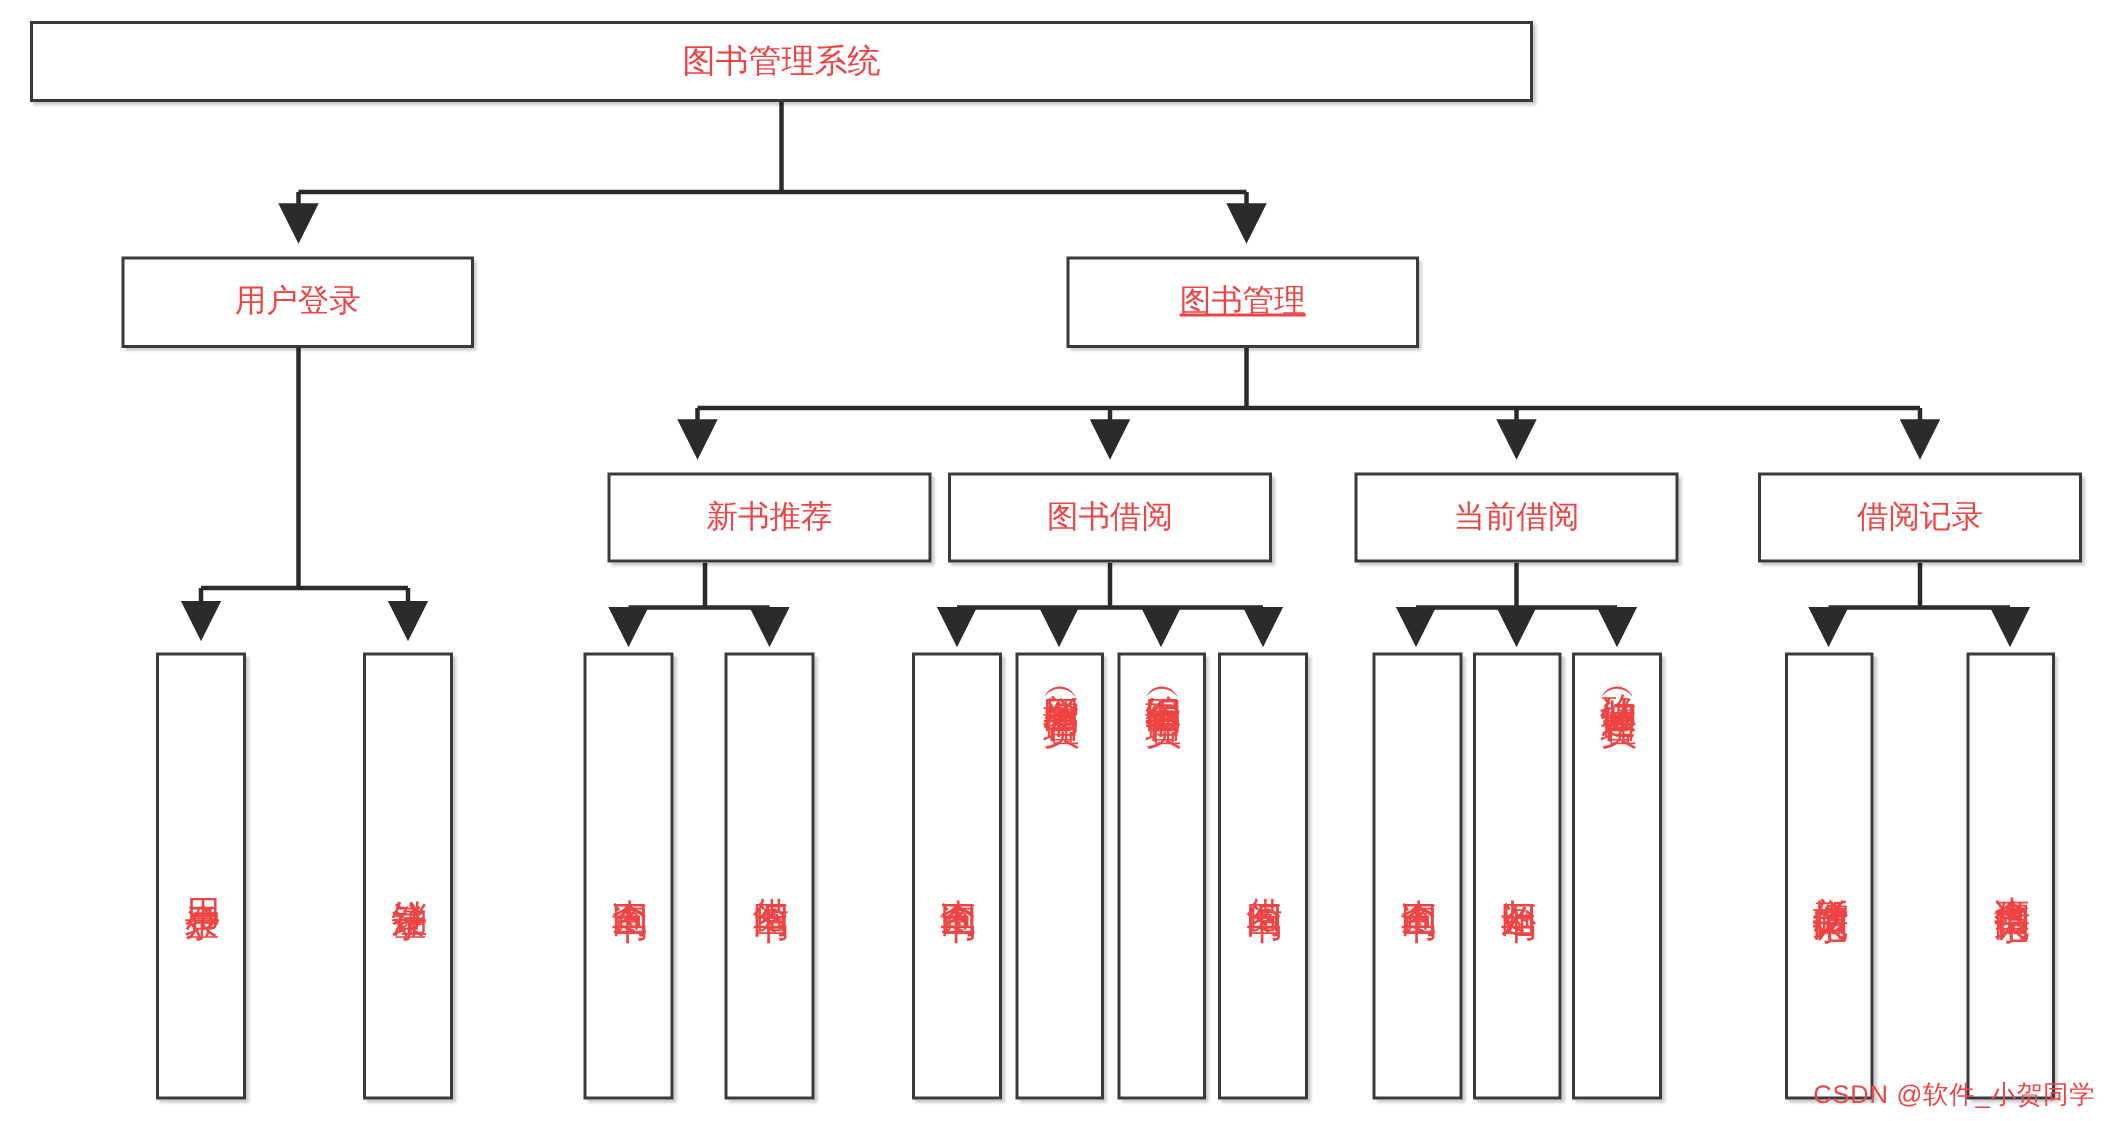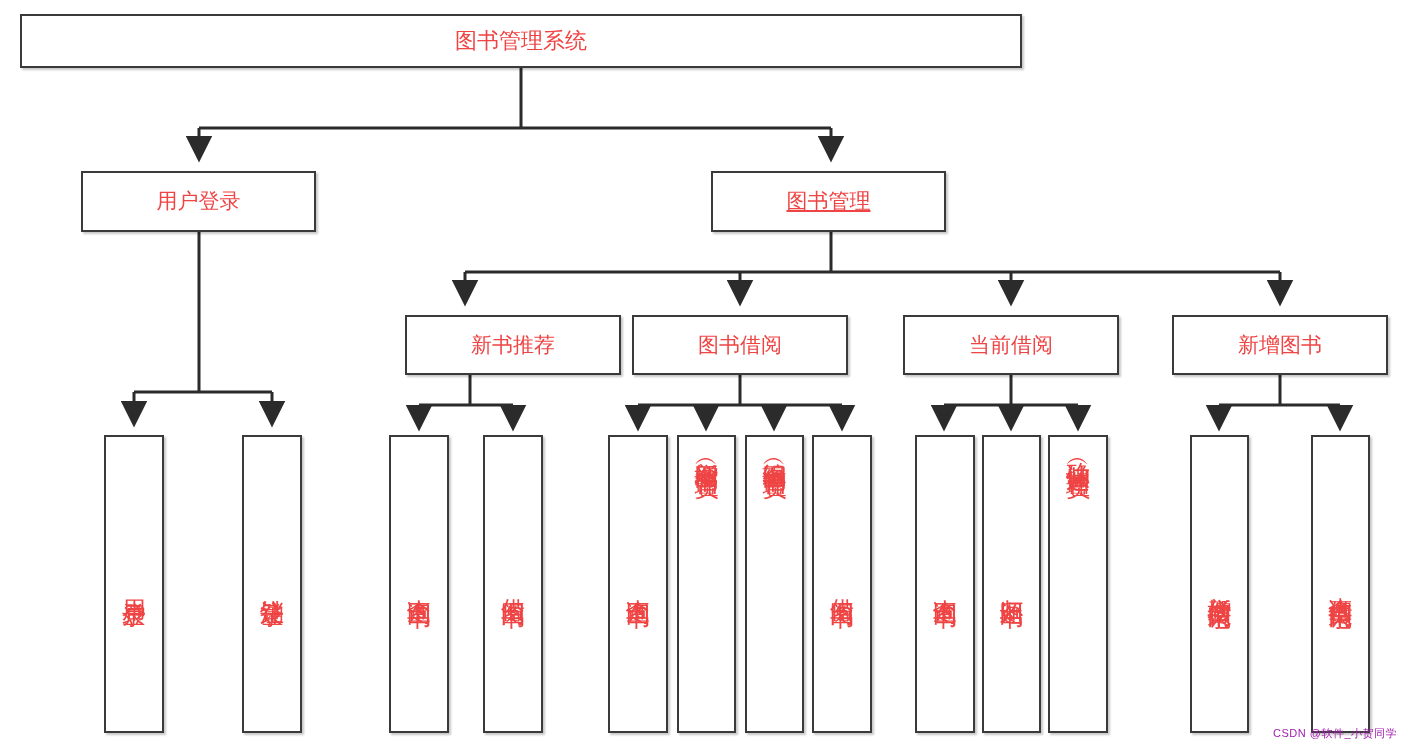--- a/index.html
+++ b/index.html
@@ -62,22 +62,22 @@
     line-height: 1;
   }
   .node.vert.centered {
     align-items: center;
     padding-top: 0;
   }
   .watermark {
     position: absolute;
     right: 8px;
     bottom: 6px;
-    font-size: 11px;
-    color: #a21caf;
+    font-size: 17px;
+    color: #ef4444;
     letter-spacing: 0.5px;
     z-index: 5;
     white-space: nowrap;
     margin-top: 20px;
   }
 </style>
 </head>
 <body>
 
 <div id="canvas">
@@ -146,21 +146,21 @@
   <div class="node horiz" style="left:362px; top:315px; width:216px; height:60px;margin-left:43px;">
     <span class="label">新书推荐</span>
   </div>
   <div class="node horiz" style="left:632px; top:315px; width:216px; height:60px;">
     <span class="label">图书借阅</span>
   </div>
   <div class="node horiz" style="left:903px; top:315px; width:216px; height:60px;justify-content:center;">
     <span class="label">当前借阅</span>
   </div>
   <div class="node horiz" style="left:1172px; top:315px; width:216px; height:60px;">
-    <span class="label">新增图书</span>
+    <span class="label">借阅记录</span>
   </div>
 
   <div class="node vert centered" style="left:104px; top:435px; width:60px; height:298px;">
     <span class="label">用户登录</span>
   </div>
   <div class="node vert centered" style="left:242px; top:435px; width:60px; height:298px;">
     <span class="label">注销登录</span>
   </div>
 
   <div class="node vert centered" style="left:389px; top:435px; width:60px; height:298px;">

